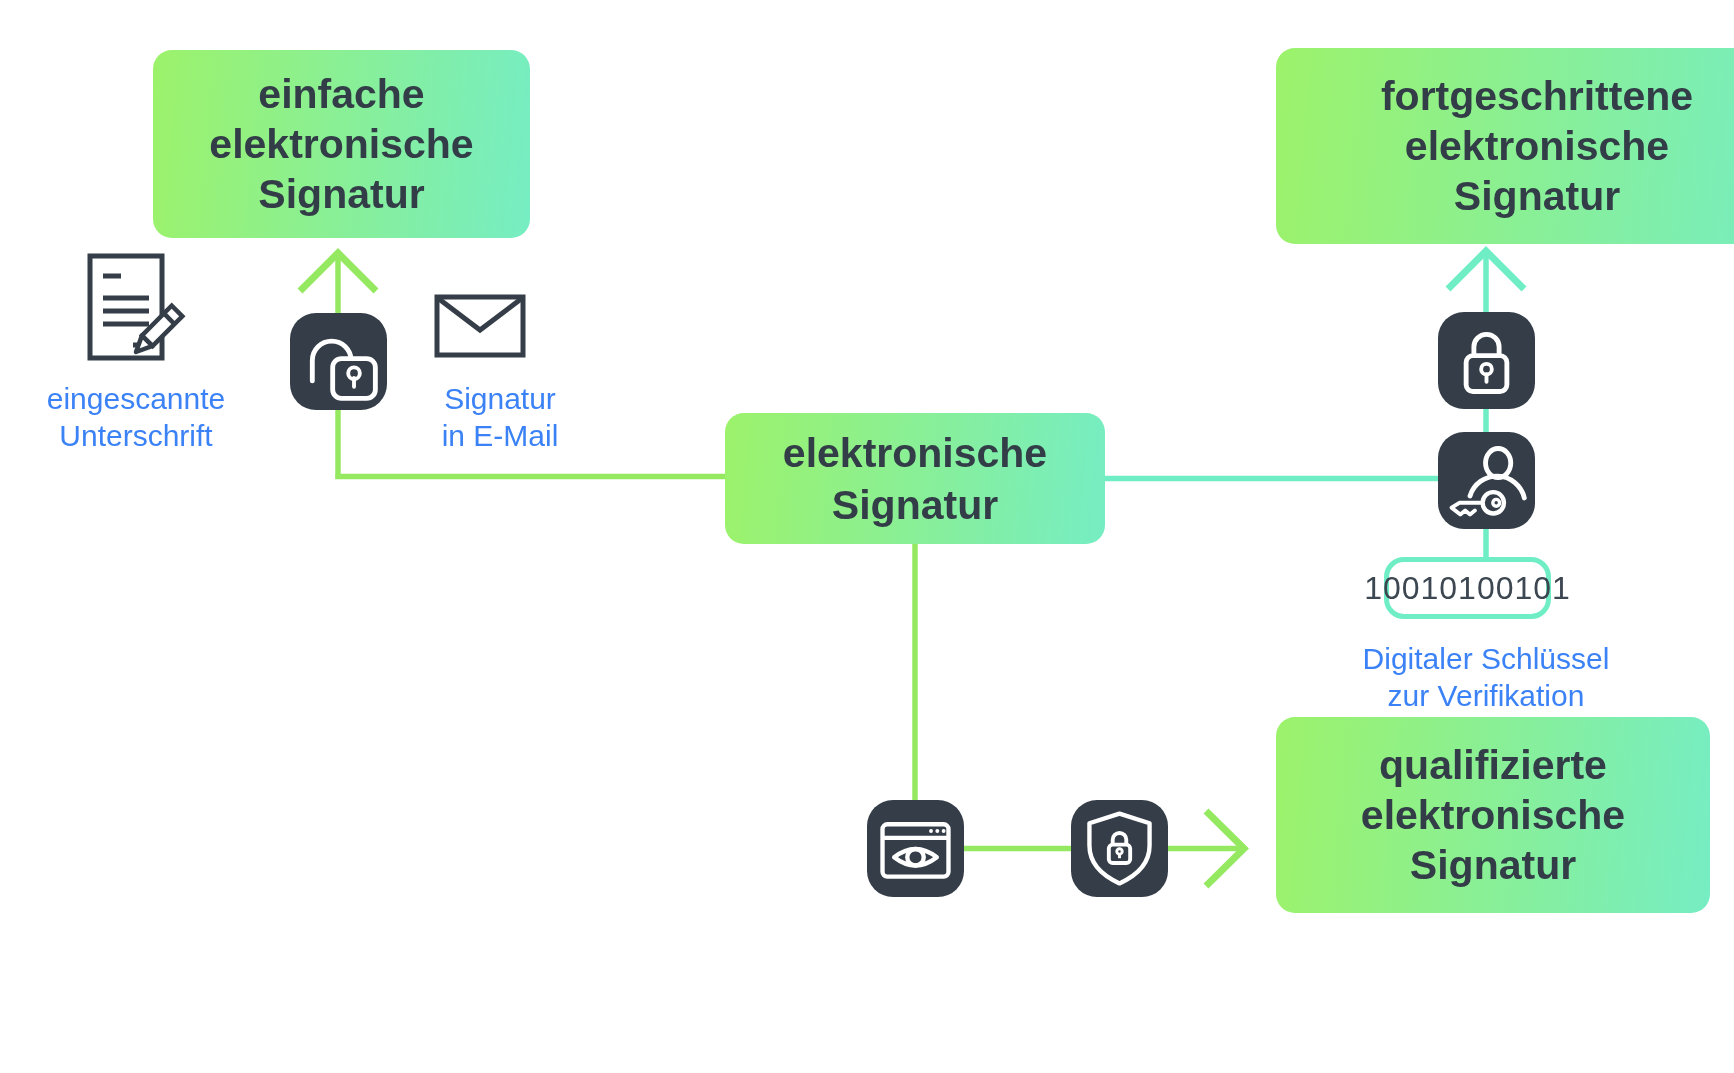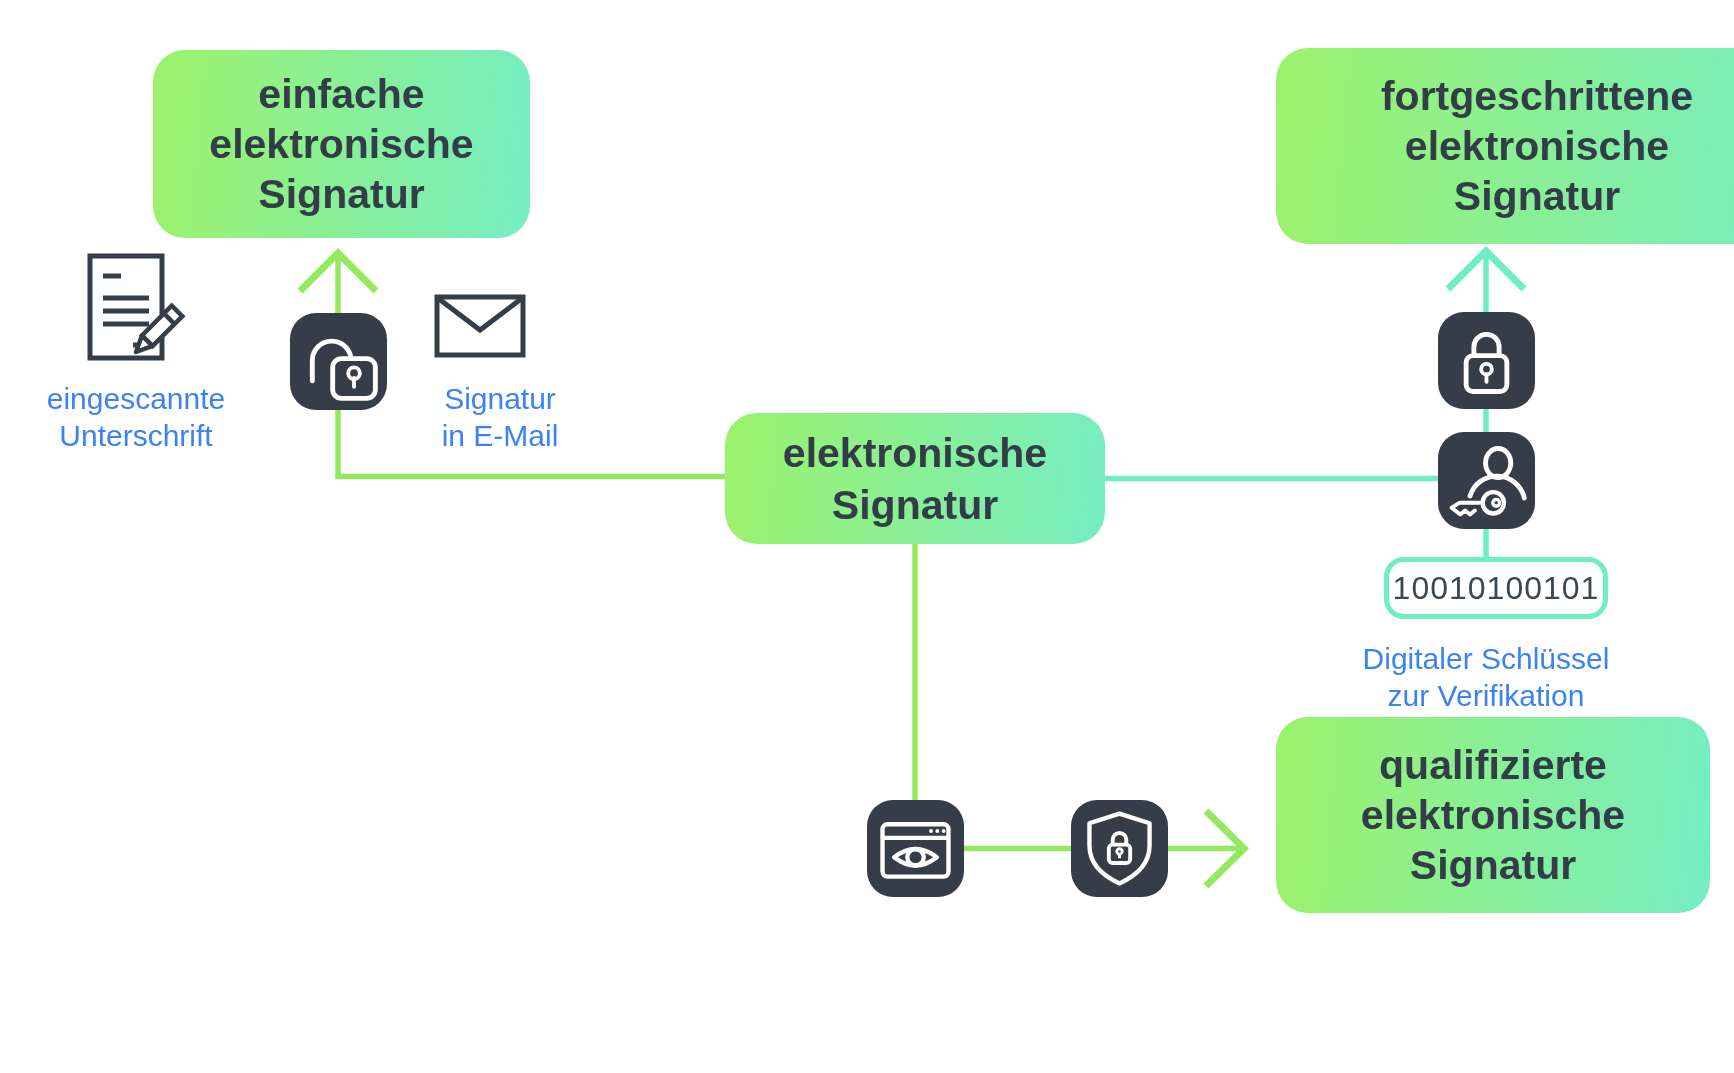--- a/index.html
+++ b/index.html
@@ -1,29 +1,29 @@
 <!DOCTYPE html>
 <html><head>
 <meta charset="utf-8">
 <style>
   *{margin:0;padding:0;box-sizing:border-box}
   html,body{background:#fff}
   body{font-family:"Liberation Sans","DejaVu Sans",sans-serif}
   .canvas{position:relative;width:1734px;height:1073px;background:#fff;overflow:hidden}
   .overlay{position:absolute;left:0;top:0}
   .gbox{position:absolute;display:flex;flex-direction:column;align-items:center;justify-content:center;
-        background:linear-gradient(95deg,#9cf26a 0%,#76edc3 100%);border-radius:32px;
+        background:linear-gradient(95deg,#9cf26a 0%,#76edc3 100%);border-radius:19px;
         color:#333d47;font-weight:bold;font-size:41px;line-height:50px;text-align:center}
   .gbox.two{line-height:52px}
   .dark-icon{position:absolute;width:97px;height:97px;background:#353e48;border-radius:26px;
         display:flex;align-items:center;justify-content:center}
   .dark-icon svg{width:97px;height:97px;display:block}
   .plain-icon{position:absolute}
   .label{position:absolute;color:#3b82f6;font-size:30px;line-height:37px;text-align:center;white-space:nowrap}
-  .badge{position:absolute;left:1384px;top:557px;width:224px;height:62px;background:#fff;
+  .badge{position:absolute;left:1384px;top:557px;width:167px;height:62px;background:#fff;
         border:5px solid #6feec5;border-radius:20px;display:flex;align-items:center;justify-content:center;
         color:#3d4751;font-size:32px;letter-spacing:1px}
   .lineG{stroke:#94e961;stroke-width:5.5}
   .arrG{stroke:#94e961;stroke-width:7;fill:none;stroke-linejoin:miter}
   .lineT{stroke:#6feec5;stroke-width:5.5}
   .arrT{stroke:#6feec5;stroke-width:7;fill:none;stroke-linejoin:miter}
 </style>
 </head>
 <body>
 

